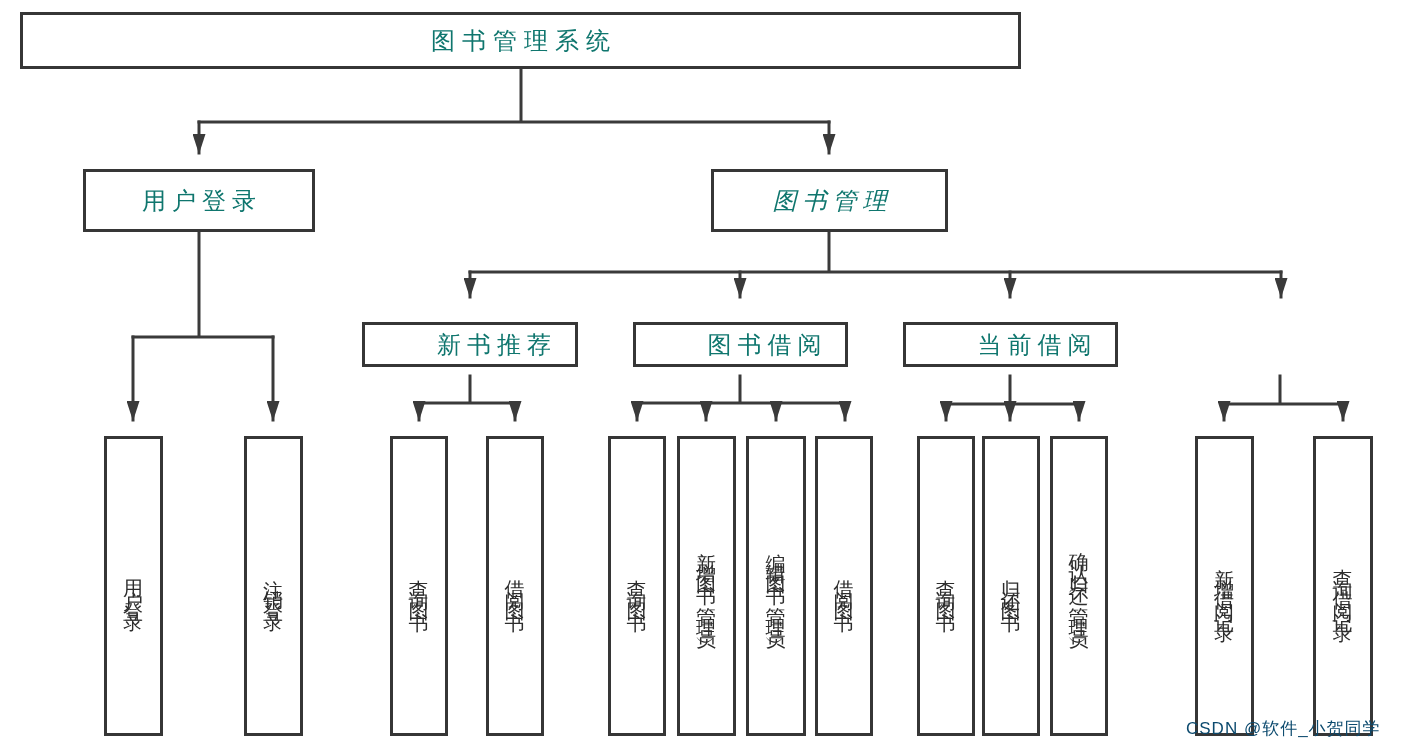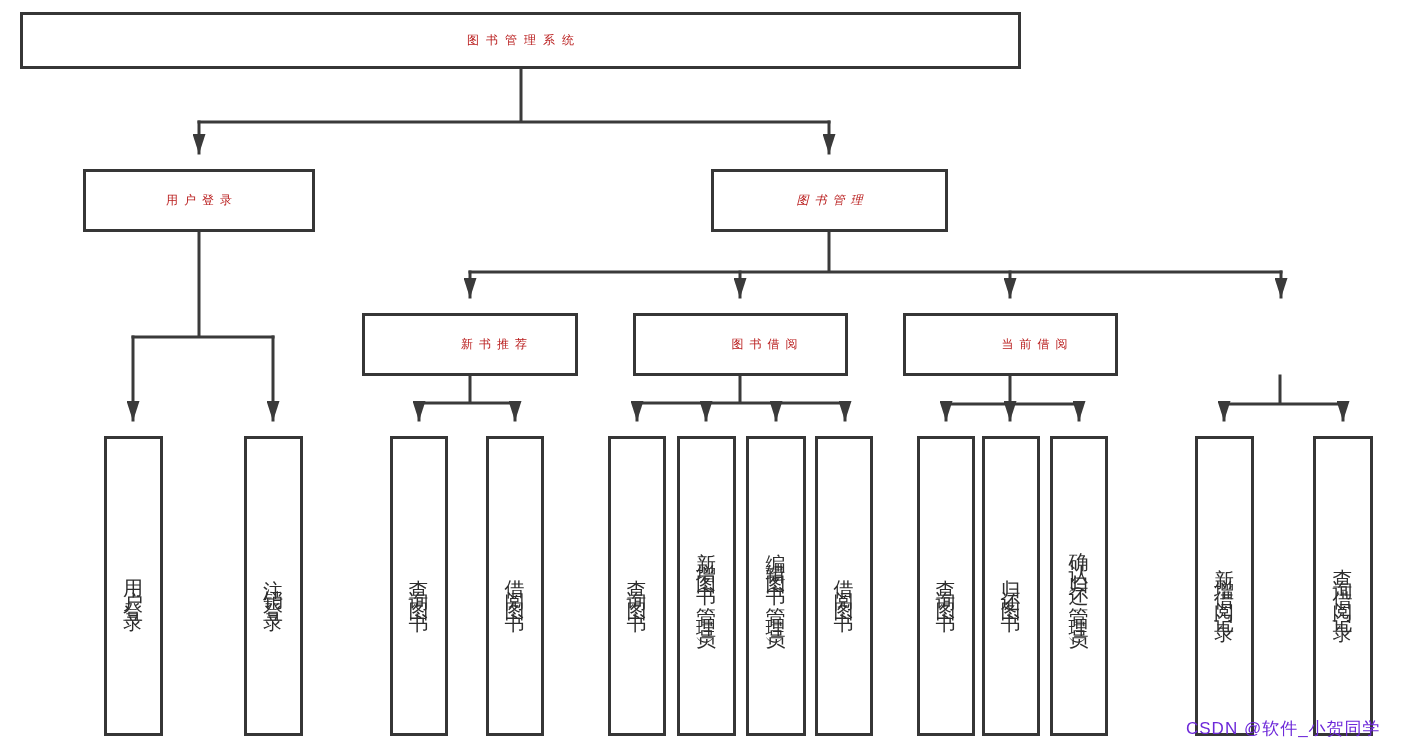--- a/index.html
+++ b/index.html
@@ -16,41 +16,41 @@
     box-sizing:border-box;
     background:#fff;
     border:3px solid #363636;
     display:flex;
     align-items:center;
     justify-content:center;
     z-index:1;
     color:#2d2d2d;
   }
   .node .hlabel{
-    font-size:12px;
+    font-size:24px;
     letter-spacing:6px;
     text-indent:6px;
     white-space:nowrap;
-    color:#b91c1c;
+    color:#0f766e;
   }
   .node.root .hlabel{letter-spacing:7px;text-indent:7px;}
   .node.leaf .vlabel{
     writing-mode:vertical-rl;
     text-orientation:mixed;
     font-size:20px;
     letter-spacing:11px;
     white-space:nowrap;
     line-height:1;
     color:#2d2d2d;
   }
   
   .root            {left:20px;  top:12px;  width:1001px;height:57px;}
   .lvl2-a          {left:83px;  top:169px; width:232px; height:63px;}
   .lvl2-b          {left:711px; top:169px; width:237px; height:63px;font-style:italic;}
-  .lvl3            {top:313px;  height:63px;padding-left:48px;}
+  .lvl3            {top:322px;  height:45px;padding-left:48px;}
   .lvl3-a{left:362px;width:216px;} .lvl3-b{left:633px;width:215px;}
   .lvl3-c{left:903px;width:215px;} .lvl3-d{left:1173px;width:215px;}
   .leaf            {top:436px;  height:300px;}
   .leaf-1 {left:104px; width:59px;}
   .leaf-2 {left:244px; width:59px;}
   .leaf-3 {left:390px; width:58px;}
   .leaf-4 {left:486px; width:58px;}
   .leaf-5 {left:608px; width:58px;}
   .leaf-6 {left:677px; width:59px;}
   .leaf-7 {left:746px; width:60px;}
@@ -59,21 +59,21 @@
   .leaf-10{left:982px; width:58px;}
   .leaf-11{left:1050px;width:58px;}
   .leaf-12{left:1195px;width:59px;}
   .leaf-13{left:1313px;width:60px;}
   .watermark{
     position:absolute;
     left:1186px;top:717px;
     z-index:2;
     font-size:17px;
     letter-spacing:1px;
-    color:#6d28d9;
+    color:#0c4a6e;
     white-space:nowrap;
   }
 </style>
 </head>
 <body>
 
 <div id="canvas">
 
   <svg id="wires" width="1405" height="747" viewBox="0 0 1405 747">
     <defs>

